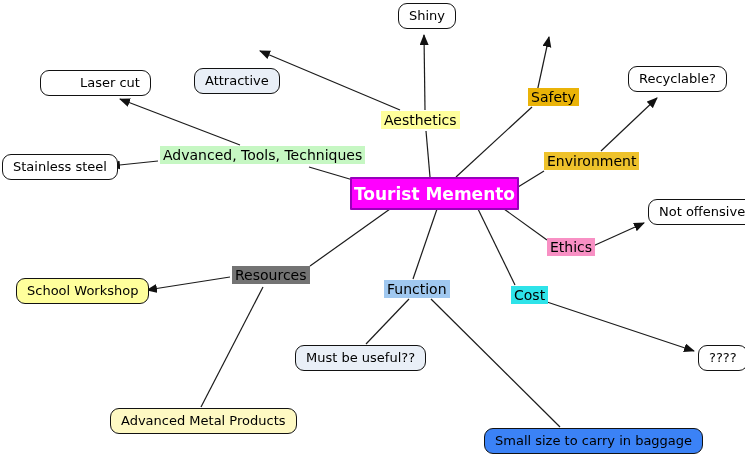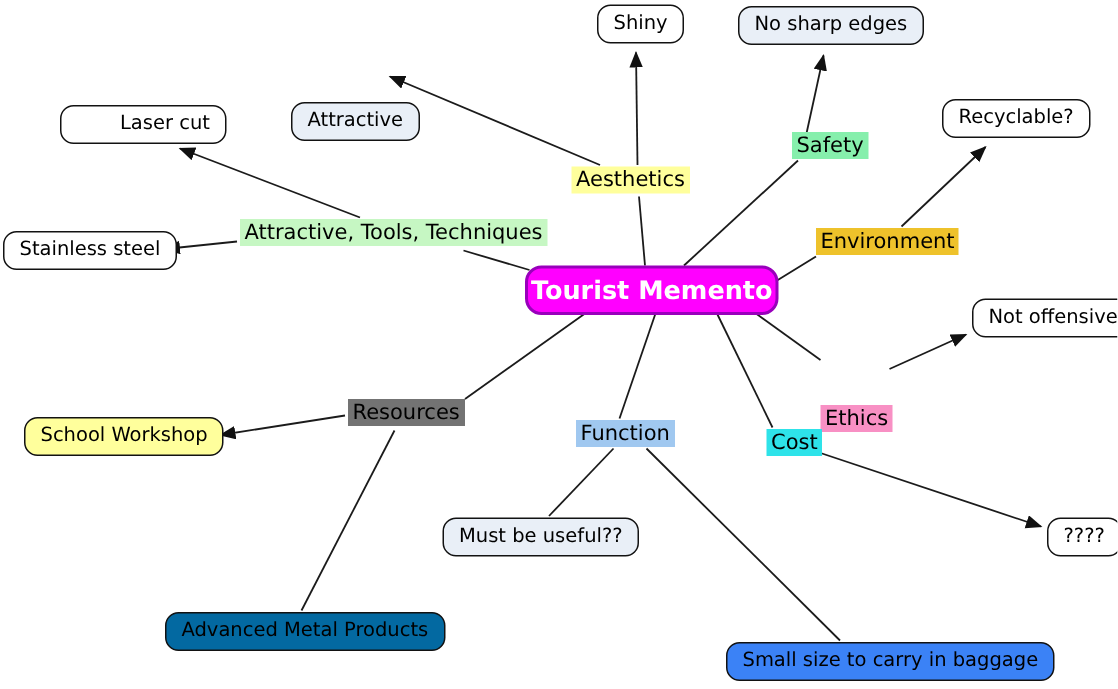--- a/index.html
+++ b/index.html
@@ -29,21 +29,21 @@
     font-size:14px;
     line-height:18px;
     white-space:nowrap;
   }
   .center-node{
     position:absolute;
     left:350px;top:177px;
     width:165px;height:29px;
     display:flex;align-items:center;justify-content:center;
     border:2.5px solid #9900bb;
-    border-radius:11px;
+    border-radius:1px;
     background:#ff00ff;
     color:#ffffff;
     font-weight:bold;
     font-size:17px;
     white-space:nowrap;
   }
 </style>
 </head>
 <body>
 
@@ -73,34 +73,33 @@
       <line x1="230" y1="277" x2="147" y2="290" marker-end="url(#arrowhead)"></line>
       <line x1="263" y1="287" x2="201" y2="407"></line>
       <line x1="353" y1="180" x2="309" y2="167"></line>
       <line x1="240" y1="145" x2="120" y2="99" marker-end="url(#arrowhead)"></line>
       <line x1="158" y1="161" x2="110" y2="166" marker-end="url(#arrowhead)"></line>
     </svg>
 
   <div class="center-node" style="background-color: rgb(255, 0, 255); border-color: rgb(153, 0, 187); color: rgb(255, 255, 255);">Tourist Memento</div>
 
   <div class="topic" style="left: 381px; top: 111px; background-color: rgb(255, 255, 156);">Aesthetics</div>
-  <div class="topic" style="left: 528px; top: 88px; background-color: #86efac;">Safety</div>
+  <div class="topic" style="left: 528px; top: 88px; background-color: #eab308;">Safety</div>
   <div class="topic" style="left: 544px; top: 152px; background-color: rgb(238, 194, 43);">Environment</div>
-  <div class="topic" style="left: 547px; top: 238px; background-color: rgb(248, 144, 196); margin-top: 32px;">Ethics</div>
+  <div class="topic" style="left: 547px; top: 238px; background-color: rgb(248, 144, 196);">Ethics</div>
   <div class="topic" style="left: 511px; top: 286px; background-color: rgb(46, 227, 233);">Cost</div>
   <div class="topic" style="left: 384px; top: 280px; background-color: rgb(160, 200, 240);">Function</div>
   <div class="topic" style="left: 232px; top: 266px; background-color: #737373;">Resources</div>
-  <div class="topic" style="left: 160px; top: 146px; background-color: rgb(198, 247, 195);">Attractive, Tools, Techniques</div>
+  <div class="topic" style="left: 160px; top: 146px; background-color: rgb(198, 247, 195);">Advanced, Tools, Techniques</div>
 
   <div class="node" style="left: 398px; top: 3px; background-color: rgb(255, 255, 255);">Shiny</div>
-  <div class="node" style="left: 492px; top: 4px; background-color: rgb(233, 239, 247);">No sharp edges</div>
   <div class="node" style="left: 194px; top: 20px; background-color: rgb(233, 239, 247); margin-top: 48px;">Attractive</div>
   <div class="node" style="left: 628px; top: 66px; background-color: rgb(255, 255, 255);">Recyclable?</div>
   <div class="node" style="left: 40px; top: 70px; background-color: rgb(255, 255, 255); padding-left: 39px;">Laser cut</div>
   <div class="node" style="left: 2px; top: 154px; background-color: rgb(255, 255, 255);">Stainless steel</div>
   <div class="node" style="left: 648px; top: 199px; background-color: rgb(255, 255, 255);">Not offensive</div>
   <div class="node" style="left: 698px; top: 345px; background-color: rgb(255, 255, 255);">????</div>
   <div class="node" style="left: 16px; top: 278px; background-color: rgb(255, 255, 156);">School Workshop</div>
   <div class="node" style="left: 295px; top: 345px; background-color: rgb(233, 239, 247);">Must be useful??</div>
-  <div class="node" style="left: 110px; top: 408px; background-color: #0369a1;">Advanced Metal Products</div>
+  <div class="node" style="left: 110px; top: 408px; background-color: #fef9c3;">Advanced Metal Products</div>
   <div class="node" style="left: 484px; top: 428px; background-color: #3b82f6;">Small size to carry in baggage</div>
 
 </div>
 
 </body></html>

